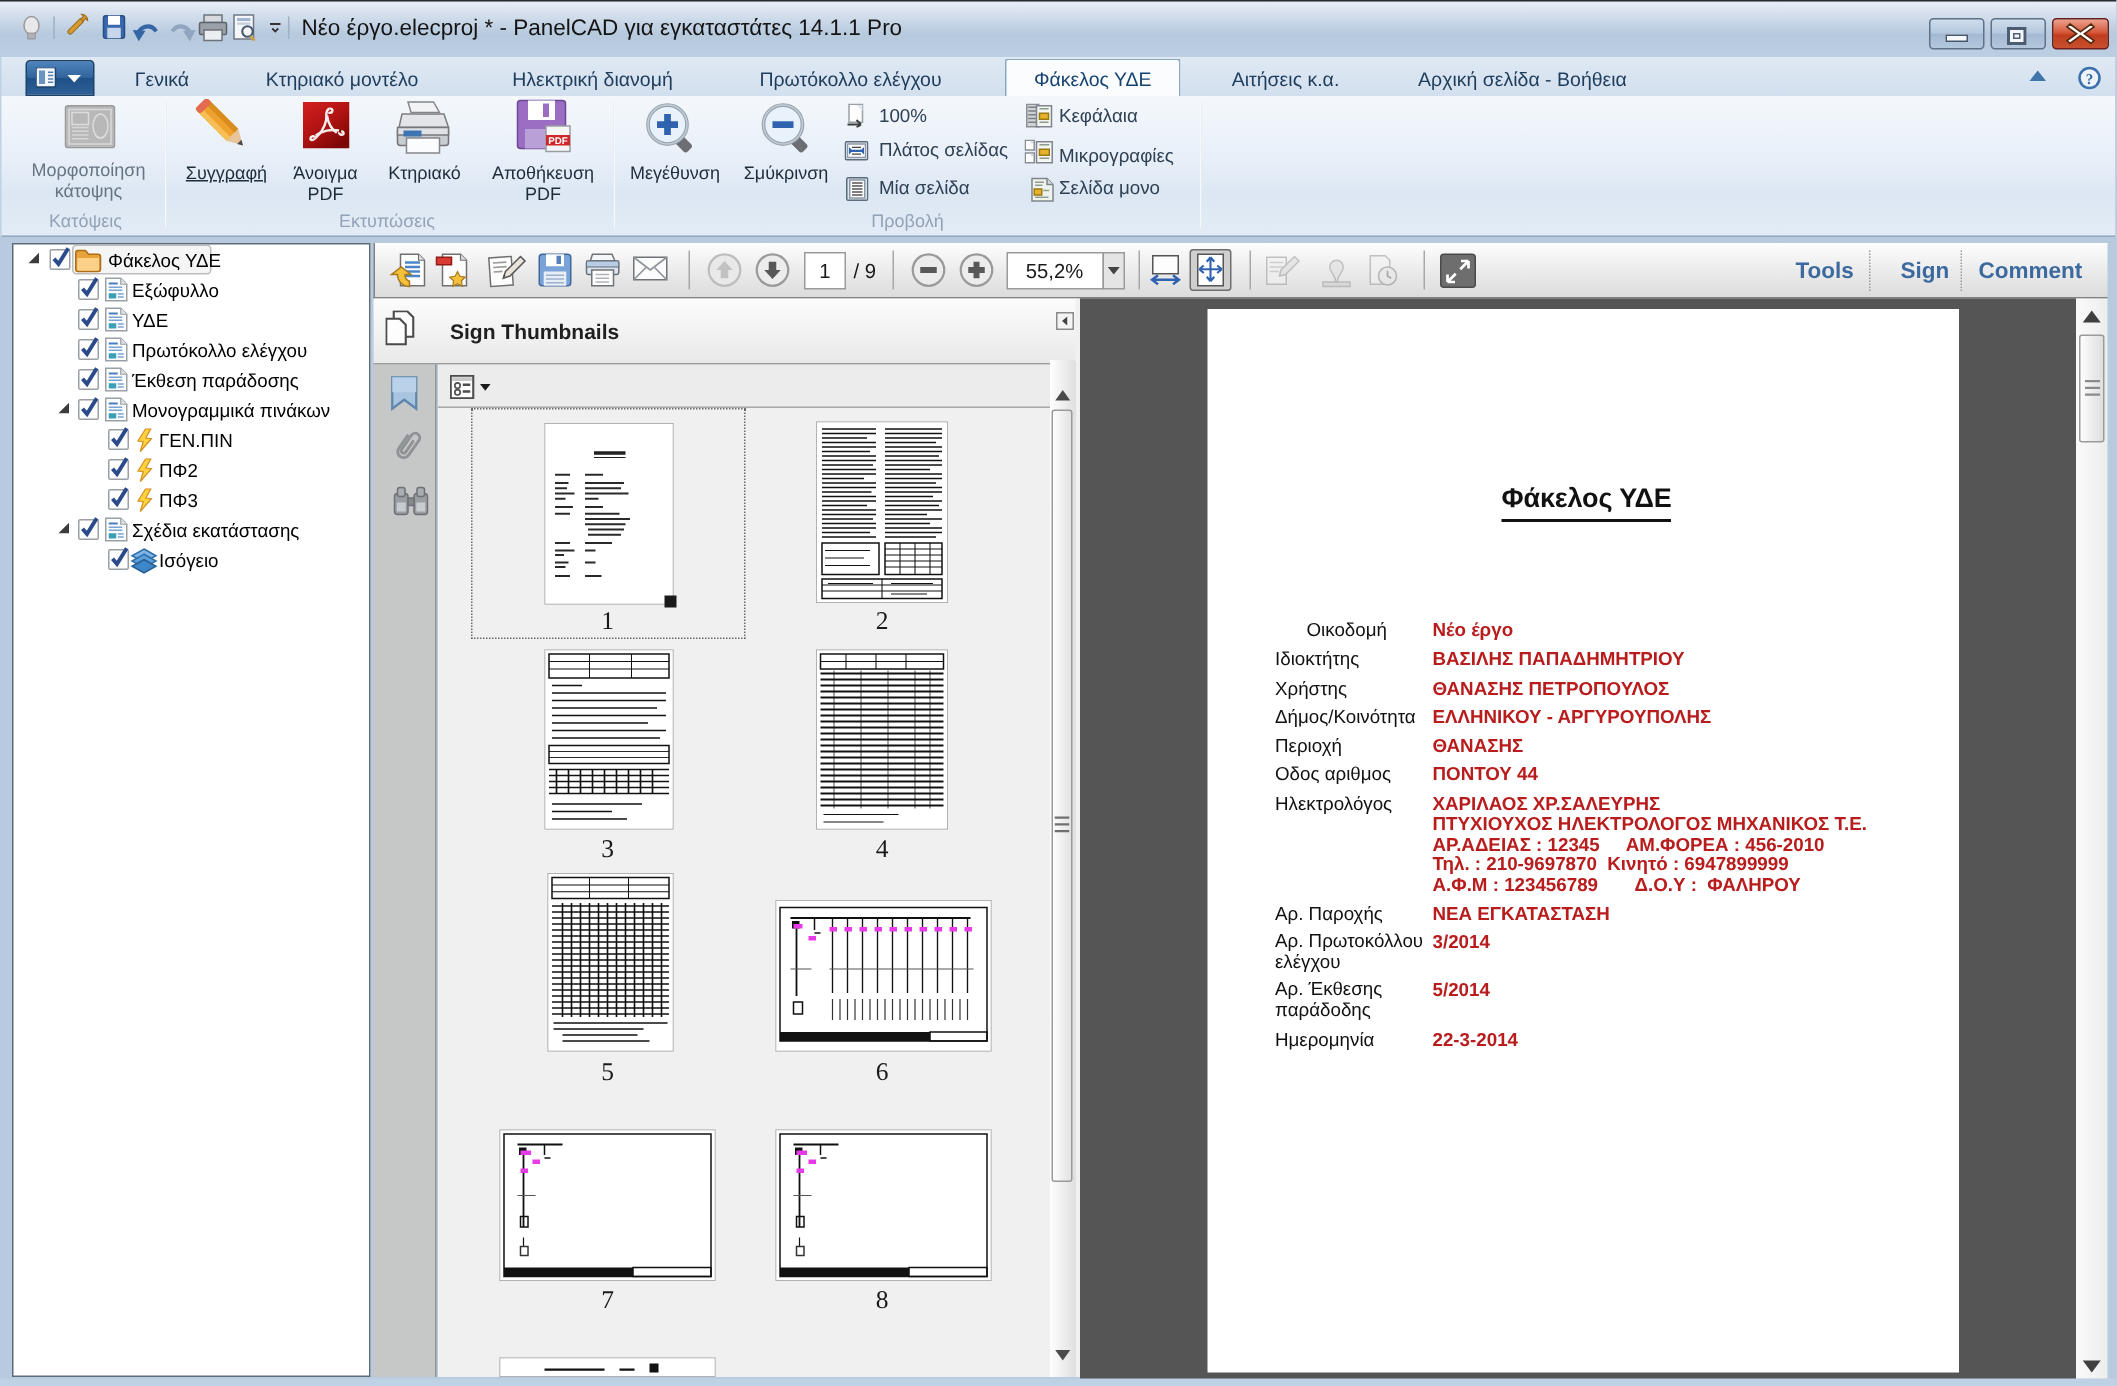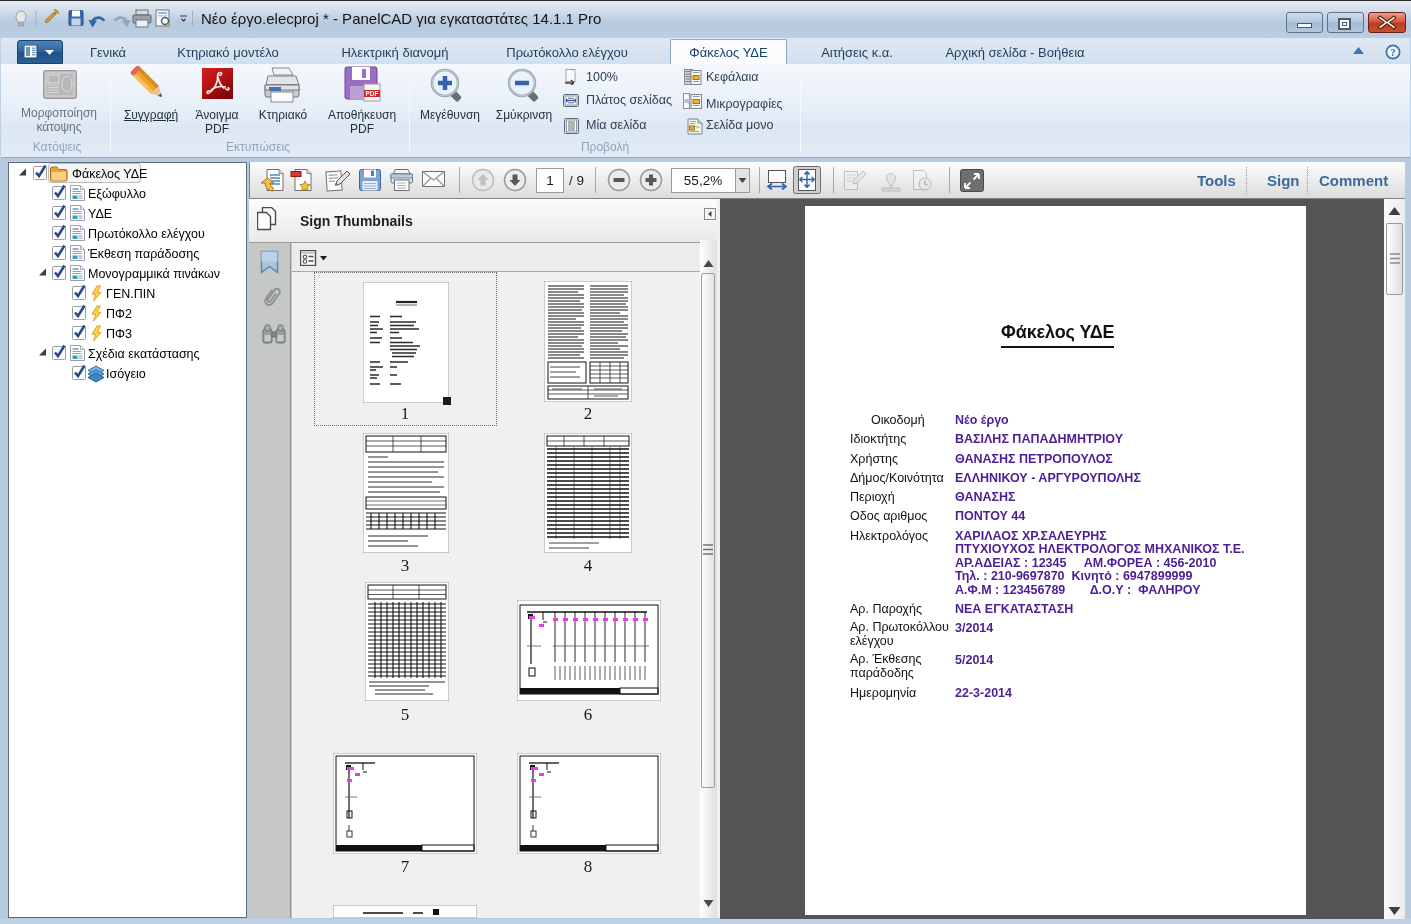--- a/index.html
+++ b/index.html
@@ -54,21 +54,21 @@
 #thumbbar { left:292px; top:243px; width:408px; height:28px; background:#ececec; }
 #thumbarea { left:292px; top:271px; width:408px; height:647px; background:#f0f0f0; border-top:1px solid #a8a8a8; }
 #thumbscroll { left:700px; top:240px; width:17px; height:678px; background:linear-gradient(90deg,#ffffff,#dfdfdf); }
 #splitter { left:717px; top:199px; width:3px; height:719px; background:#f0f0f0; }
 #docview { left:720px; top:199px; width:664px; height:720px; background:#555555; }
 #page { left:805px; top:206px; width:501px; height:709px; background:#ffffff; }
 #vscroll { left:1384px; top:199px; width:21px; height:720px; background:linear-gradient(90deg,#fafafa,#ededed); }
 
 
 .plabel { position:absolute; font-size:12.5px; color:#111; white-space:nowrap; }
-.pval { position:absolute; font-size:12.5px; font-weight:bold; color:#4c1d95; white-space:nowrap; }
+.pval { position:absolute; font-size:12.5px; font-weight:bold; color:#b91c1c; white-space:nowrap; }
 .tnum { position:absolute; font-size:17px; color:#1a1a1a; text-align:center; font-family:'Liberation Serif', serif; }
 </style>
 </head>
 <body>
 <div class="abs" id="titlebar"></div>
 <div class="abs" id="title-text">Νέο έργο.elecproj * - PanelCAD για εγκαταστάτες 14.1.1 Pro</div>
 
 <svg class="abs" style="left:14px; top:8px;" width="180" height="22" viewBox="0 0 180 22">
   <ellipse cx="7" cy="9" rx="5" ry="6" fill="#e8e8ea" stroke="#9a9a9a"></ellipse>
   <rect x="4.5" y="14" width="5" height="4" fill="#b0b0b4" stroke="#8a8a8a" stroke-width="0.5"></rect>

